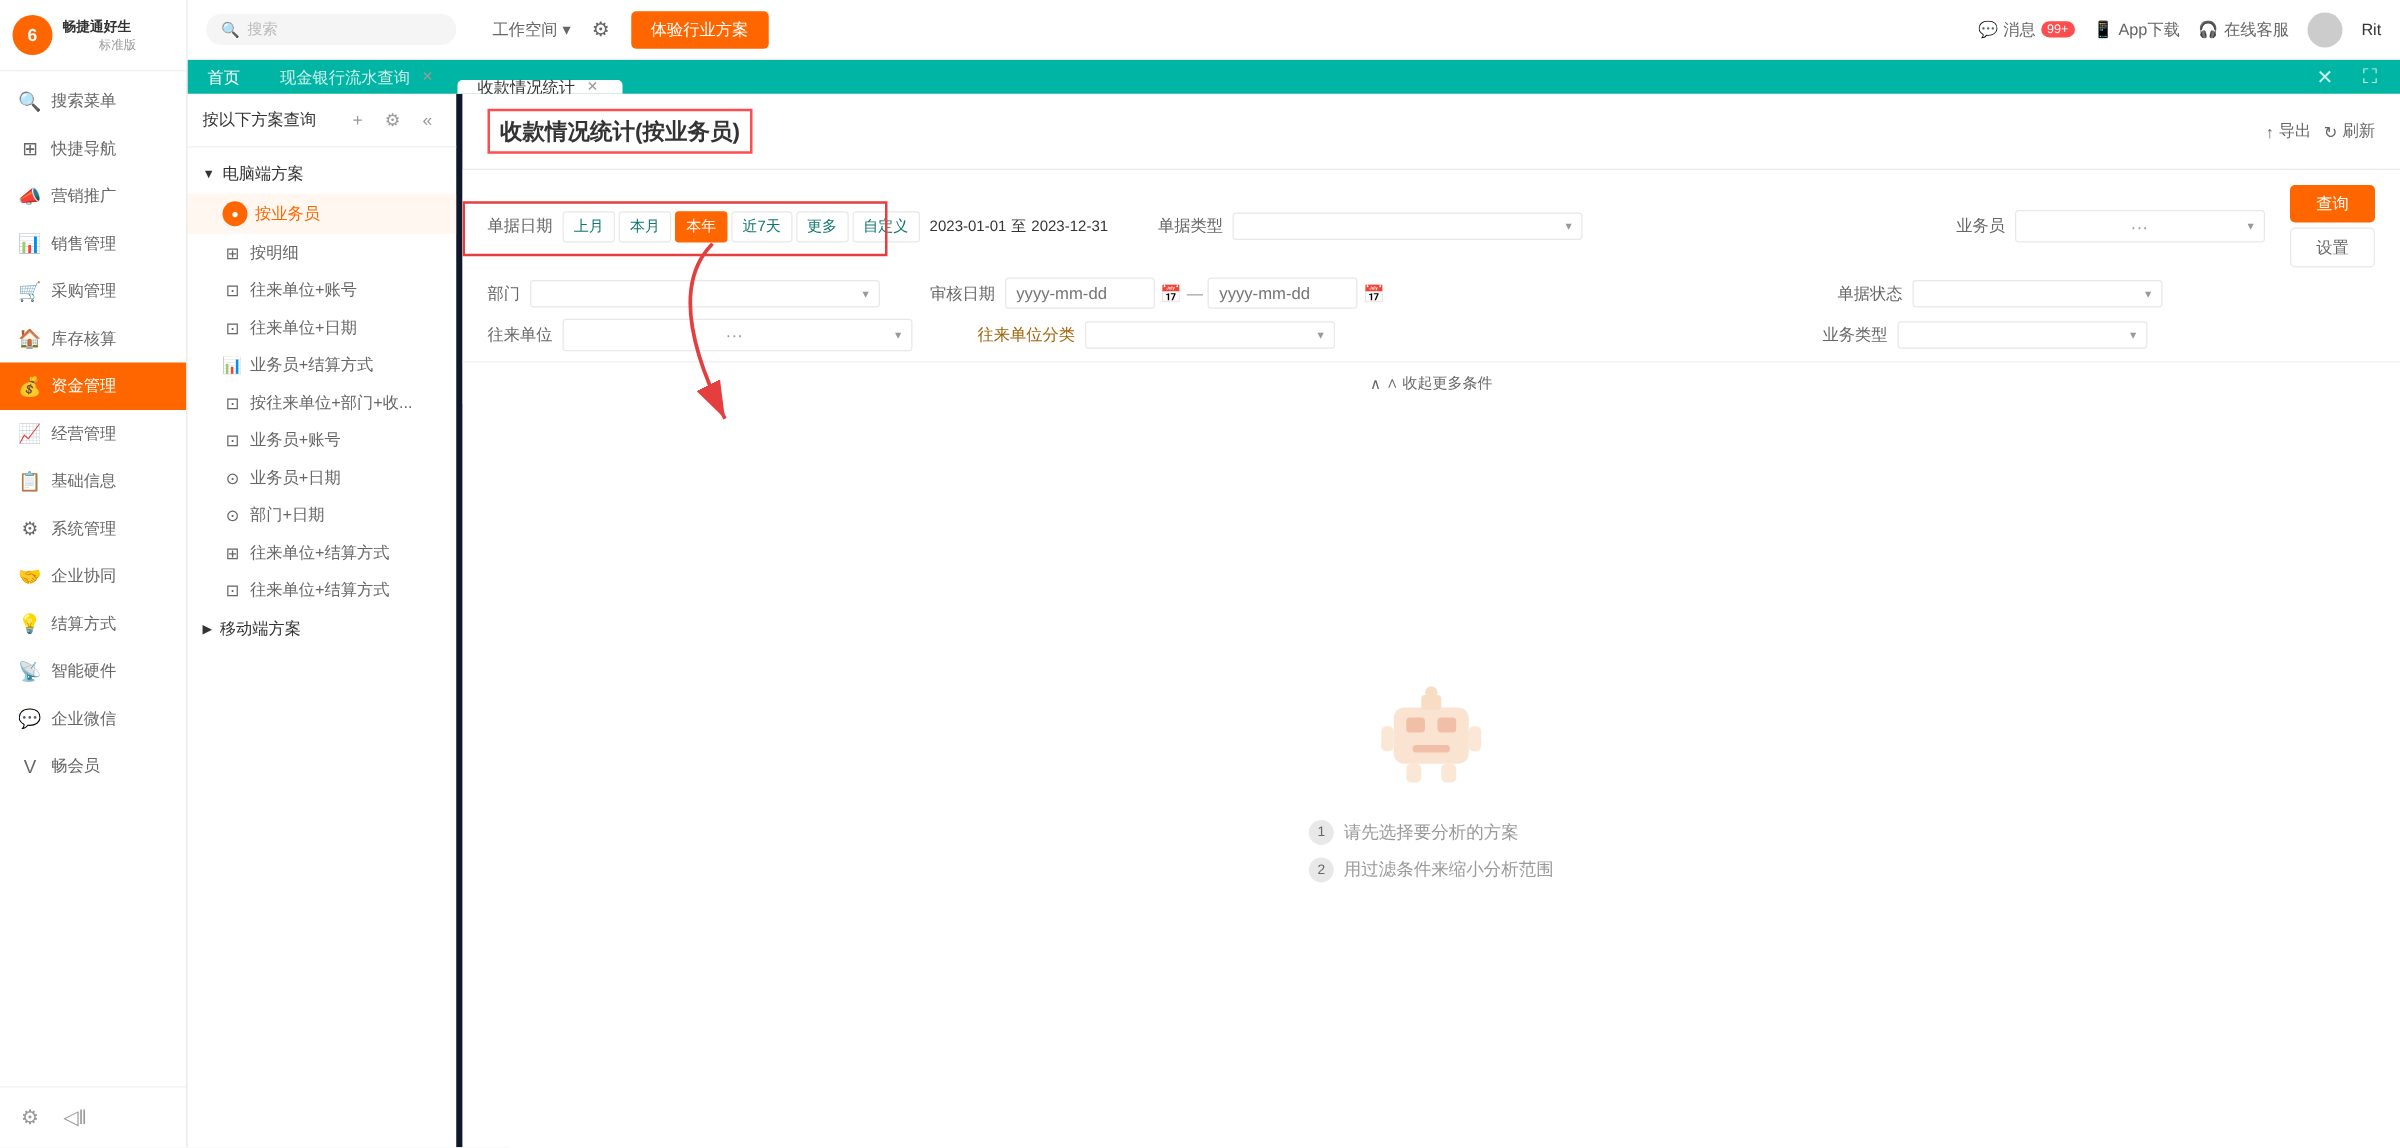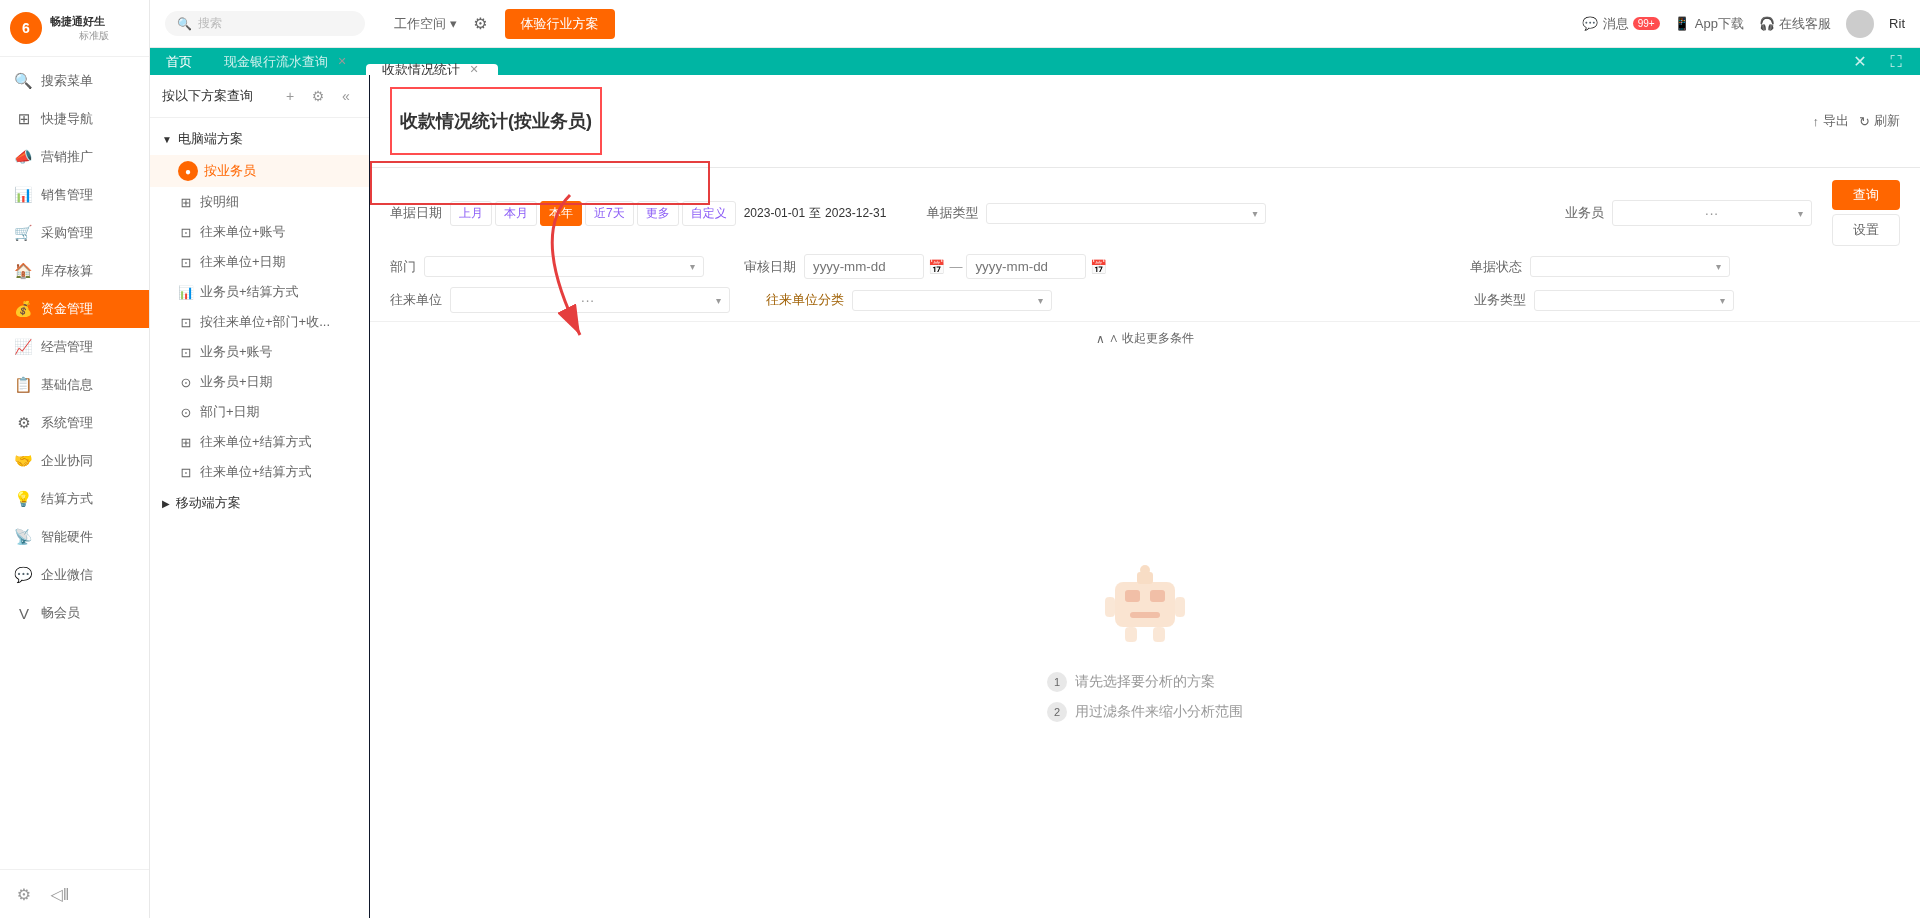--- a/index.html
+++ b/index.html
@@ -37,24 +37,24 @@
     .tab.active { background: #fff; color: #333; border-radius: 4px 4px 0 0; margin-top: 16px; text-align: center; }
     .tab-close { display: flex; align-items: center; justify-content: center; width: 16px; height: 16px; border-radius: 50%; font-size: 11px; cursor: pointer; color: #999; }
     .tabbar-right { margin-left: auto; display: flex; align-items: center; padding: 0 10px; gap: 8px; }
     .tabbar-right-btn { color: rgba(255,255,255,0.8); cursor: pointer; font-size: 16px; display: flex; align-items: center; justify-content: center; width: 28px; height: 28px; }
 
     
     .content { flex: 1; display: flex; overflow: hidden; }
 
     
     .page-header { background: #fff; padding: 12px 20px; display: flex; align-items: center; justify-content: space-between; border-bottom: 1px solid #e8e8e8; }
-    .page-title { font-size: 18px; font-weight: bold; color: #333; border: 2px solid #ff4d4f; padding: 20px 8px; display: inline-block; }
+    .page-title { font-size: 18px; font-weight: bold; color: #333; border: 2px solid #ff4d4f; padding: 4px 8px; display: inline-block; }
     .page-header-actions { display: flex; gap: 10px; }
     .action-btn { display: flex; align-items: center; gap: 4px; color: #666; cursor: pointer; font-size: 13px; }
-    .date-btn { padding: 3px 8px; border: 1px solid #e8e8e8; border-radius: 3px; background: #fff; cursor: pointer; font-size: 12px; color: #8b5cf6; }
+    .date-btn { padding: 3px 8px; border: 1px solid #e8e8e8; border-radius: 3px; background: #fff; cursor: pointer; font-size: 12px; color: #0f766e; }
     .date-btn.active { background: #ff6600; color: white; border-color: #ff6600; }
     .filter-select { border: 1px solid #e8e8e8; border-radius: 3px; padding: 4px 8px; min-width: 180px; display: flex; align-items: center; justify-content: space-between; cursor: pointer; background: #fff; }
     .filter-select-wide { min-width: 280px; }
     .filter-input { border: 1px solid #e8e8e8; border-radius: 3px; padding: 4px 8px; background: #fff; }
     .filter-dash { color: #999; }
     .filter-calendar { color: #999; cursor: pointer; font-size: 14px; }
 
     
     .query-btn { background: #ff6600; color: white; border: none; padding: 6px 20px; border-radius: 4px; cursor: pointer; font-size: 13px; }
     .set-btn { background: #fff; color: #666; border: 1px solid #e8e8e8; padding: 6px 20px; border-radius: 4px; cursor: pointer; font-size: 13px; }
@@ -64,21 +64,21 @@
 
     
     .data-area { flex: 1; background: #fff; margin: 0; display: flex; flex-direction: column; align-items: center; justify-content: center; overflow: hidden; }
     .empty-hint { display: flex; flex-direction: column; align-items: center; gap: 20px; }
     .empty-icon { width: 100px; height: 100px; opacity: 0.6; }
     .hint-steps { display: flex; flex-direction: column; gap: 10px; }
     .hint-step { display: flex; align-items: center; gap: 8px; color: #999; font-size: 14px; }
     .step-num { width: 20px; height: 20px; border-radius: 50%; background: #e8e8e8; display: flex; align-items: center; justify-content: center; font-size: 11px; color: #666; }
 
     
-    .left-panel { width: 220px; background: #fff; border-right: 1px solid #0f172a; display: flex; flex-direction: column; flex-shrink: 0; }
+    .left-panel { width: 220px; background: #fff; border-right: 5px solid #0f172a; display: flex; flex-direction: column; flex-shrink: 0; }
     .panel-header { padding: 10px 12px; display: flex; align-items: center; justify-content: space-between; border-bottom: 1px solid #f0f0f0; }
     .panel-title { font-size: 13px; color: #333; }
     .panel-actions { display: flex; gap: 6px; }
     .panel-action-btn { width: 22px; height: 22px; display: flex; align-items: center; justify-content: center; cursor: pointer; color: #999; font-size: 14px; border-radius: 3px; }
 
     
     .scheme-list { flex: 1; overflow-y: auto; padding: 5px 0; }
     .scheme-group { }
     .scheme-group-header { display: flex; align-items: center; gap: 6px; padding: 7px 12px; cursor: pointer; font-size: 13px; color: #333; }
     .scheme-item { display: flex; align-items: center; gap: 6px; padding: 6px 12px 6px 28px; cursor: pointer; font-size: 13px; color: #666; }
@@ -388,21 +388,21 @@
           <div style="display:flex;align-items:center;gap:8px;margin-left:auto;">
             <span style="color:#666;font-size:13px;">单据状态</span>
             <div class="filter-select" style="min-width:200px;">
               <span style="color:#ccc;font-size:12px;"></span>
               <span class="chevron">▾</span>
             </div>
           </div>
           <div style="width:150px;"></div>
         </div>
 
-        <div style="padding: 0 20px 8px 20px; display:flex; align-items:center; gap:16px; background:#fff;">
+        <div style="padding: 0 20px 8px 20px; display:flex; align-items:center; gap:32px; background:#fff;">
           <div style="display:flex;align-items:center;gap:8px;">
             <span style="color:#666;font-size:13px;">往来单位</span>
             <div class="filter-select" style="min-width:280px;">
               <span style="color:#ccc;font-size:12px;"></span>
               <span style="color:#999;font-size:14px;">···</span>
               <span class="chevron">▾</span>
             </div>
           </div>
 
           <div style="display:flex;align-items:center;gap:8px;margin-left:20px;">

